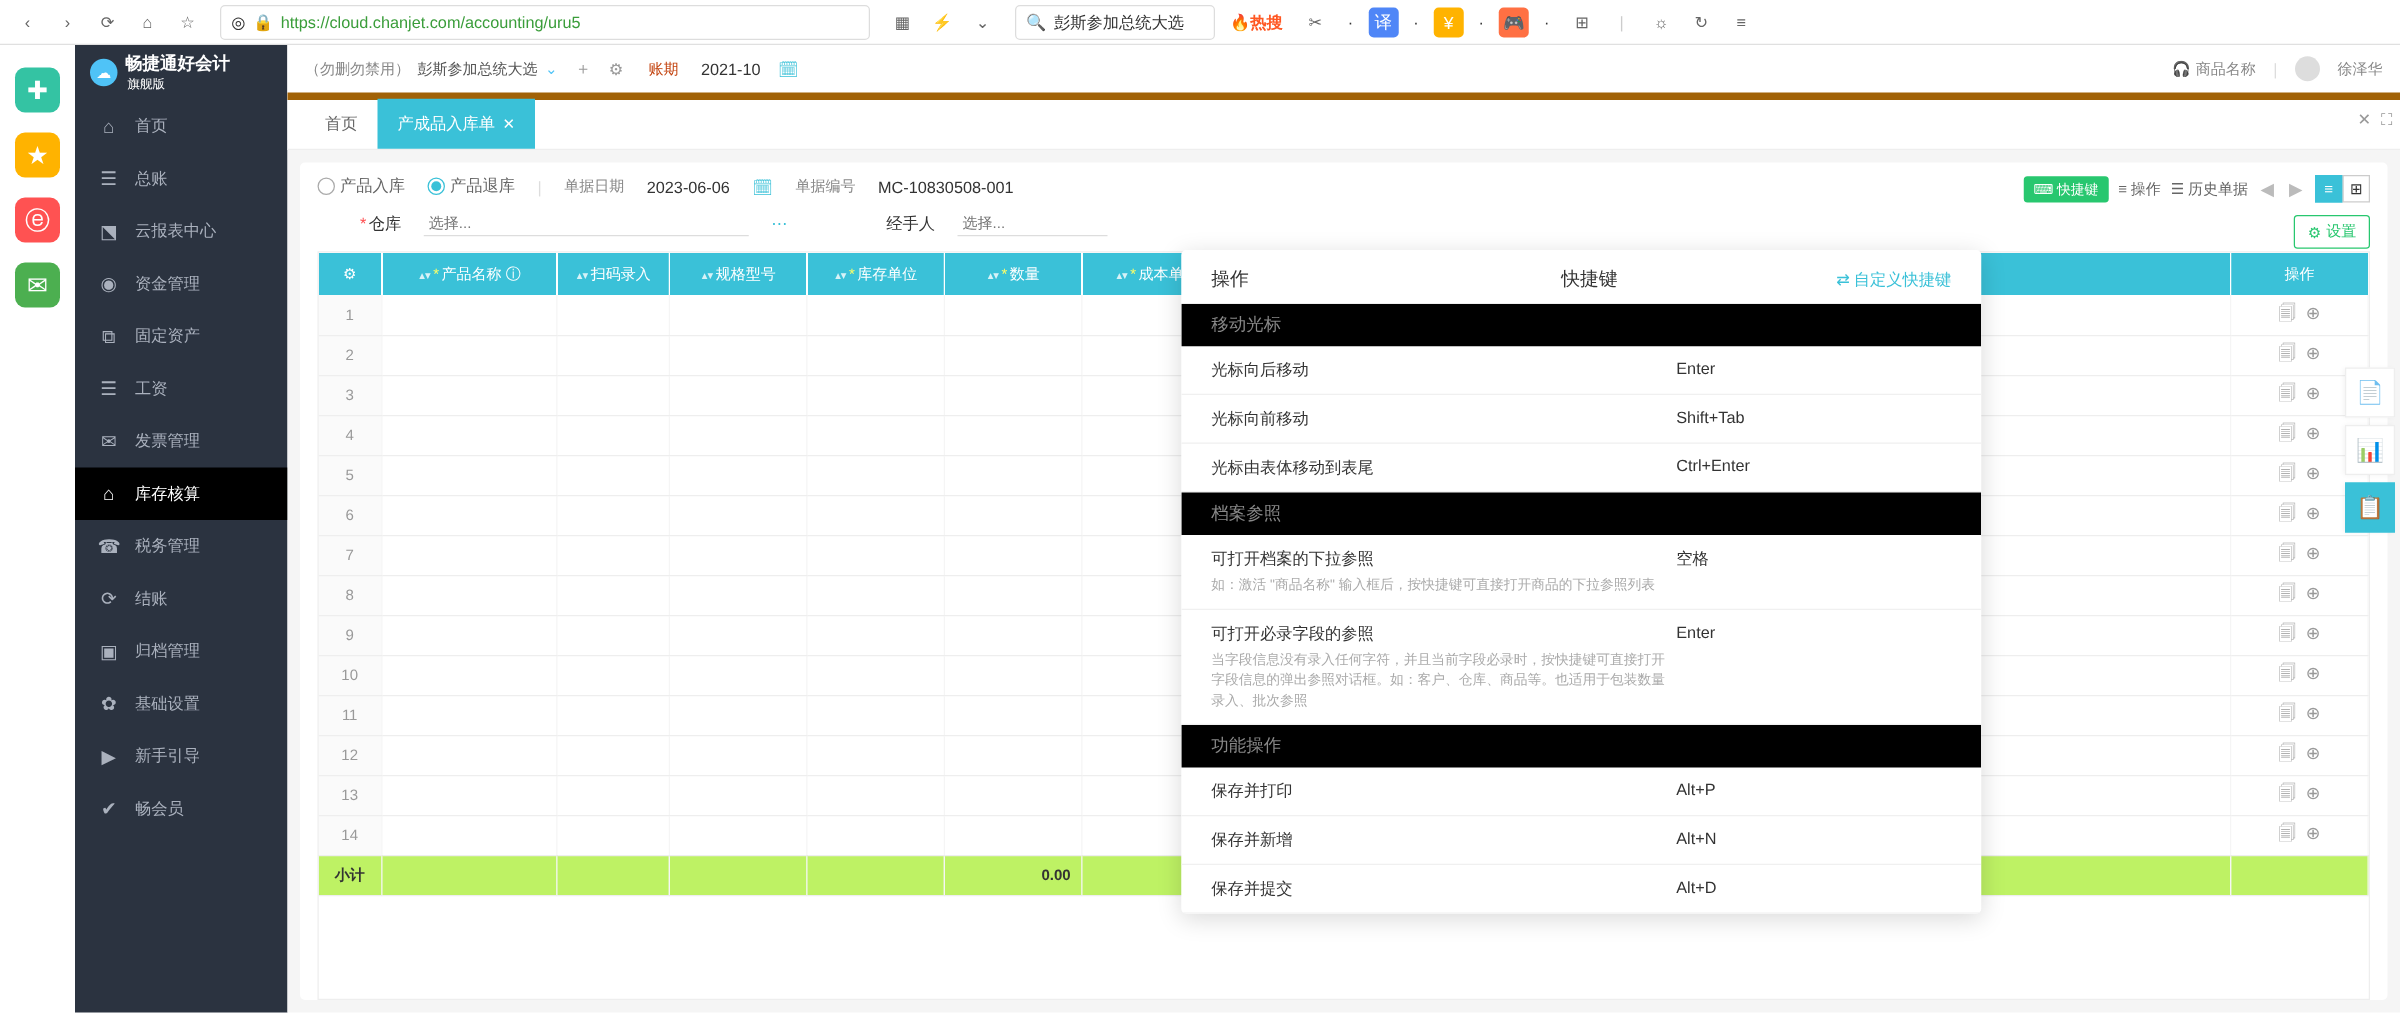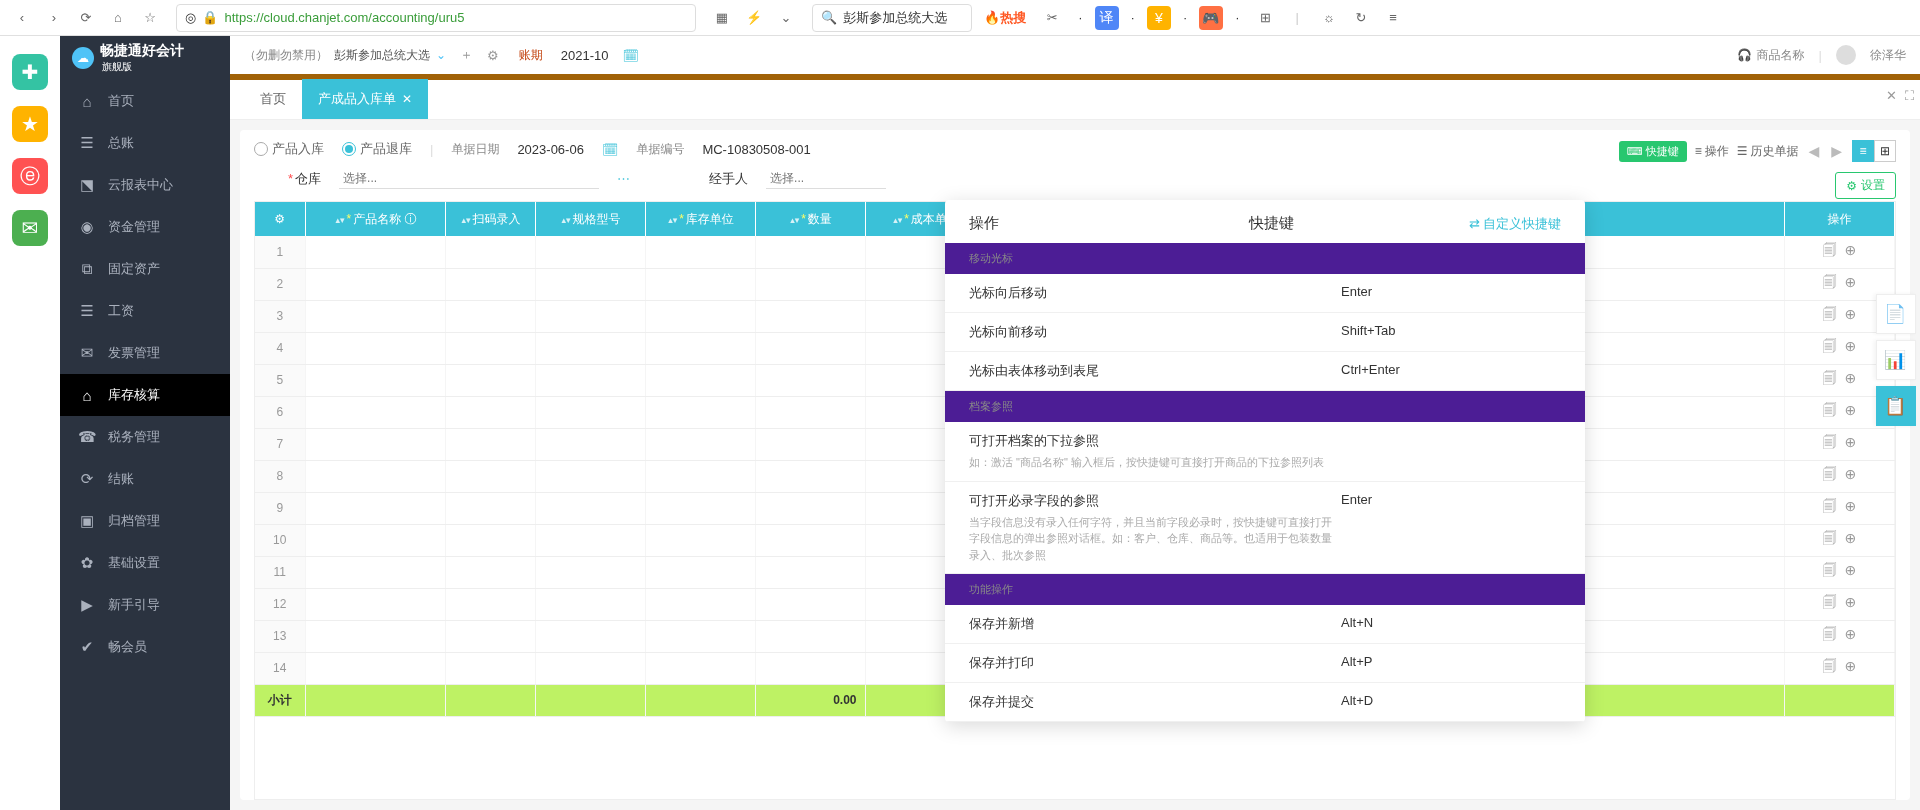--- a/index.html
+++ b/index.html
@@ -95,21 +95,21 @@
 .tbl tr.subtotal td { background: #bef264; font-weight: bold; color: #333; }
 .tbl tr.subtotal td.num { text-align: right; padding-right: 8px; }
 
 
 .popover { position: absolute; left: 945px; top: 200px; width: 640px; max-height: 560px; background: #fff; box-shadow: 0 4px 20px rgba(0,0,0,0.15); border-radius: 4px; z-index: 50; display: flex; flex-direction: column; overflow: hidden; }
 .popover .pop-head { display: flex; padding: 14px 24px 10px; justify-content: space-between; align-items: center; }
 .popover .pop-title { font-size: 15px; color: #333; flex: 1; }
 .popover .pop-title2 { font-size: 15px; color: #333; flex: 0 0 220px; }
 .popover .pop-link { color: #3ac1d8; font-size: 13px; display: inline-flex; align-items: center; gap: 3px; }
 .popover .pop-body { overflow-y: auto; flex: 1; }
-.popover .pop-section { background: #4c1d95; color: #888; padding: 8px 24px; font-size: 11px; }
+.popover .pop-section { background: #000000; color: #888; padding: 8px 24px; font-size: 14px; }
 .popover .pop-row { display: flex; padding: 10px 24px; font-size: 13px; border-bottom: 1px solid #f0f0f0; }
 .popover .pop-row .op-name { flex: 1; color: #333; }
 .popover .pop-row .op-desc { flex: 1; }
 .popover .pop-row .op-key { flex: 0 0 220px; color: #333; }
 .popover .pop-row .op-sub { color: #aaa; font-size: 11px; margin-top: 4px; line-height: 1.5; }
 
 
 .right-float { position: absolute; right: 0; top: 294px; width: 44px; display: flex; flex-direction: column; gap: 6px; }
 .right-float .fbtn { width: 40px; height: 40px; background: #fff; border: 1px solid #eee; box-shadow: -2px 0 4px rgba(0,0,0,0.05); display: flex; align-items: center; justify-content: center; color: #888; font-size: 18px; }
 .right-float .fbtn.last { background: #3ac1d8; color: #fff; border-color: #3ac1d8; }
@@ -546,40 +546,41 @@
           <div class="op-name">光标由表体移动到表尾</div>
         </div>
         <div class="op-key">Ctrl+Enter</div>
       </div>
       <div class="pop-section">档案参照</div>
       <div class="pop-row">
         <div class="op-desc">
           <div class="op-name">可打开档案的下拉参照</div>
           <div class="op-sub">如：激活 "商品名称" 输入框后，按快捷键可直接打开商品的下拉参照列表</div>
         </div>
+        <div class="op-key">空格</div>
       </div>
       <div class="pop-row">
         <div class="op-desc">
           <div class="op-name">可打开必录字段的参照</div>
           <div class="op-sub">当字段信息没有录入任何字符，并且当前字段必录时，按快捷键可直接打开字段信息的弹出参照对话框。如：客户、仓库、商品等。也适用于包装数量录入、批次参照</div>
         </div>
         <div class="op-key">Enter</div>
       </div>
       <div class="pop-section">功能操作</div>
       <div class="pop-row">
         <div class="op-desc">
+          <div class="op-name">保存并打印</div>
+        </div>
+        <div class="op-key">Alt+P</div>
+      </div>
+      <div class="pop-row">
+        <div class="op-desc">
           <div class="op-name">保存并新增</div>
         </div>
         <div class="op-key">Alt+N</div>
-      </div>
-      <div class="pop-row">
-        <div class="op-desc">
-          <div class="op-name">保存并打印</div>
-        </div>
-        <div class="op-key">Alt+P</div>
       </div>
       <div class="pop-row">
         <div class="op-desc">
           <div class="op-name">保存并提交</div>
         </div>
         <div class="op-key">Alt+D</div>
       </div>
     </div>
 </div>
 

